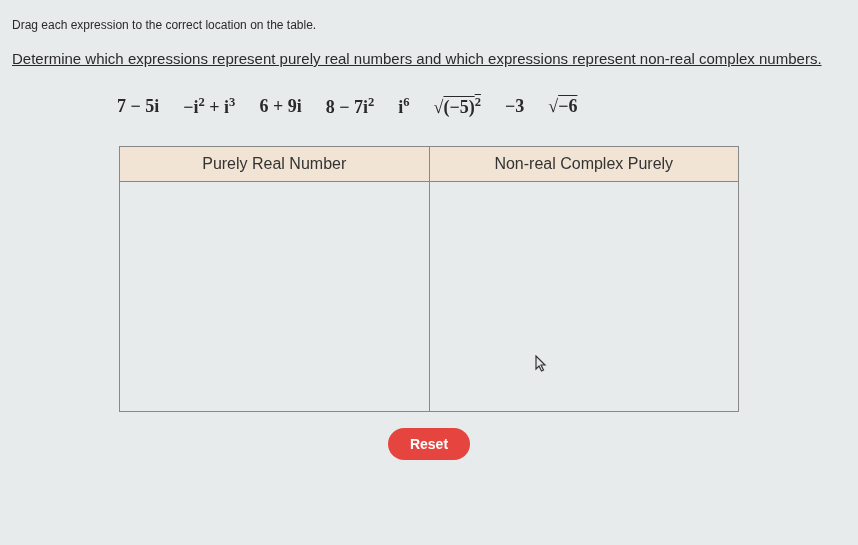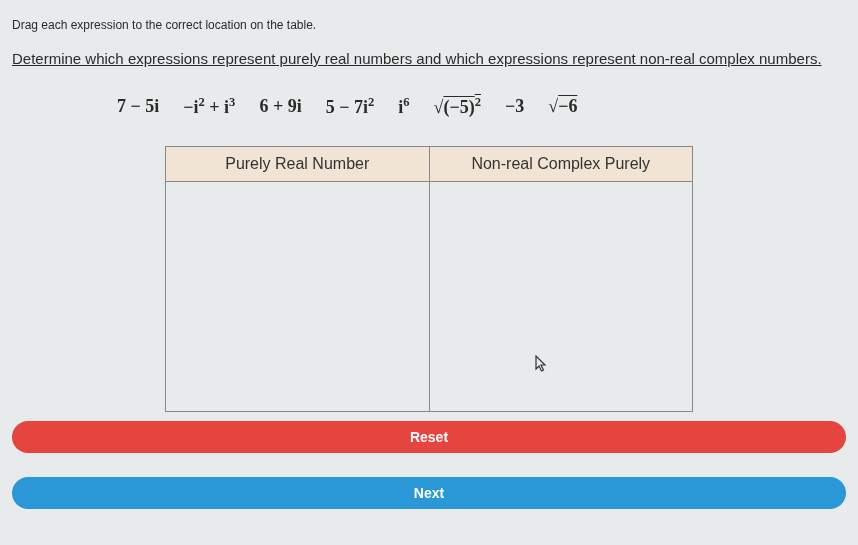--- a/index.html
+++ b/index.html
@@ -35,21 +35,21 @@
     .expr {
       cursor: move;
       white-space: nowrap;
     }
     .table-wrap {
       display: flex;
       justify-content: center;
     }
     .drop-table {
       border-collapse: collapse;
-      width: 528px;
+      width: 620px;
     }
     .drop-table th {
       background: #f2e4d4;
       border: 1px solid #888;
       font-weight: normal;
       font-size: 16px;
       padding: 8px 0;
       color: #333;
     }
     .drop-table td {
@@ -57,22 +57,21 @@
       height: 230px;
       background: #e8ebec;
       width: 50%;
       vertical-align: top;
       position: relative;
     }
     .buttons {
       display: flex;
       justify-content: center;
       gap: 24px;
-      margin-top: 9px;
-      flex-direction: column;
+      margin-top: 16px;
     }
     .btn {
       border: none;
       color: #fff;
       font-size: 14px;
       font-weight: bold;
       padding: 8px 22px;
       border-radius: 18px;
       cursor: pointer;
     }
@@ -92,21 +91,21 @@
 </head>
 <body>
 
 <div class="instruction1">Drag each expression to the correct location on the table.</div>
 <div class="instruction2">Determine which expressions represent purely real numbers and which expressions represent non-real complex numbers.</div>
 
 <div class="expressions">
   <span class="expr">7 − 5i</span>
   <span class="expr"><span>−i</span><sup>2</sup><span> + i</span><sup>3</sup></span>
   <span class="expr">6 + 9i</span>
-  <span class="expr"><span>5 − 7i</span><sup>2</sup></span>
+  <span class="expr"><span>8 − 7i</span><sup>2</sup></span>
   <span class="expr"><span>i</span><sup>6</sup></span>
   <span class="expr"><span>√</span><span class="sqrt"><span>(−5)</span><sup>2</sup></span></span>
   <span class="expr">−3</span>
   <span class="expr"><span>√</span><span class="sqrt">−6</span></span>
 </div>
 
 <div class="table-wrap">
   <table class="drop-table">
     <thead>
       <tr>
@@ -124,14 +123,13 @@
 </div>
 
 <span class="cursor-icon">
   <svg width="14" height="18" viewBox="0 0 14 18">
       <path d="M1 1 L1 14 L4 11 L6.5 16 L8.5 15 L6 10 L10 10 Z" fill="none" stroke="#333" stroke-width="1.2"></path>
     </svg>
 </span>
 
 <div class="buttons">
   <button class="btn btn-reset">Reset</button>
-  <button class="btn btn-next">Next</button>
 </div>
 
 </body></html>

